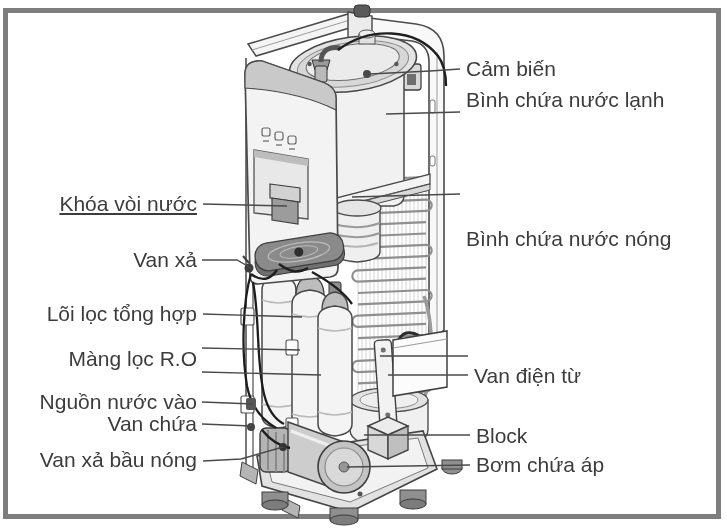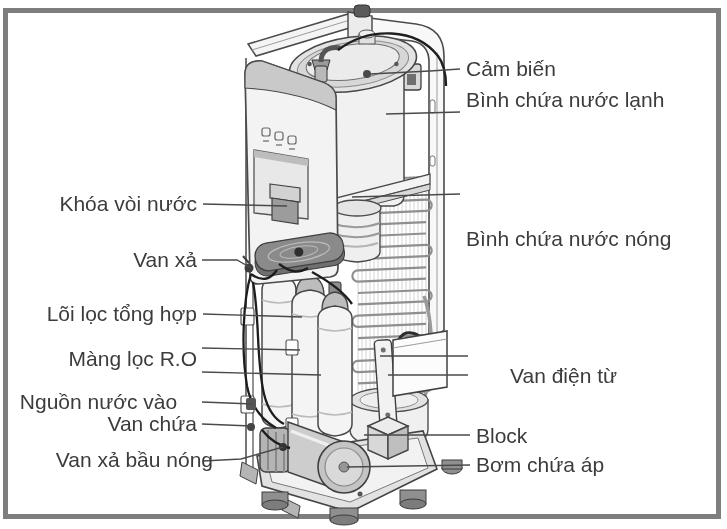--- a/index.html
+++ b/index.html
@@ -255,27 +255,27 @@
       <path d="M202,260 L237,260 L251,268"></path>
       <path d="M203,314 L302,317"></path>
       <path d="M202,348 L300,350"></path>
       <path d="M202,372 L321,375"></path>
       <path d="M202,402 L253,404"></path>
       <path d="M202,424 L251,426"></path>
       <path d="M203,461 L241,459 L283,447"></path>
     </g>
   </svg>
 
-  <div class="lbl left" style="top:195px;">Khóa vòi nước</div>
+  <div class="lbl left" style="top:195px;text-decoration:underline;">Khóa vòi nước</div>
   <div class="lbl left" style="top:251px;">Van xả</div>
   <div class="lbl left" style="top:305px;">Lõi lọc tổng hợp</div>
   <div class="lbl left" style="top:350px;">Màng lọc R.O</div>
-  <div class="lbl left" style="top:393px;text-align:center;">Nguồn nước vào</div>
+  <div class="lbl left" style="top:393px;">Nguồn nước vào</div>
   <div class="lbl left" style="top:415px;">Van chứa</div>
-  <div class="lbl left" style="top:451px;margin-left:16px;">Van xả bầu nóng</div>
+  <div class="lbl left" style="top:451px;">Van xả bầu nóng</div>
 
   <div class="lbl right" style="left:466px;top:60px;">Cảm biến</div>
   <div class="lbl right" style="left:466px;top:91px;text-align:center;">Bình chứa nước lạnh</div>
   <div class="lbl right" style="left:466px;top:186px;margin-top:44px;">Bình chứa nước nóng</div>
-  <div class="lbl right" style="left:474px;top:367px;margin-left:36px;">Van điện từ</div>
+  <div class="lbl right" style="left:474px;top:367px;">Van điện từ</div>
   <div class="lbl right" style="left:476px;top:427px;">Block</div>
   <div class="lbl right" style="left:476px;top:456px;">Bơm chứa áp</div>
 </div>
 
 </body></html>

